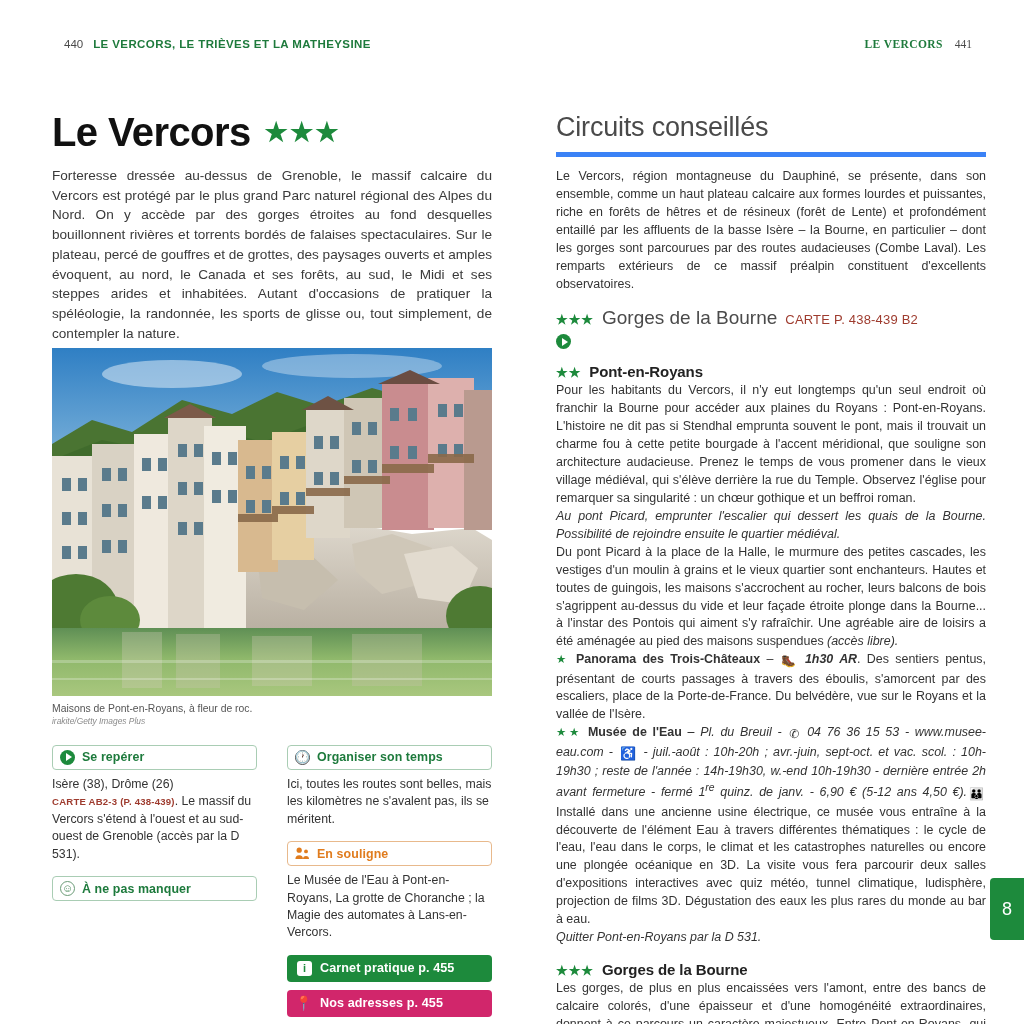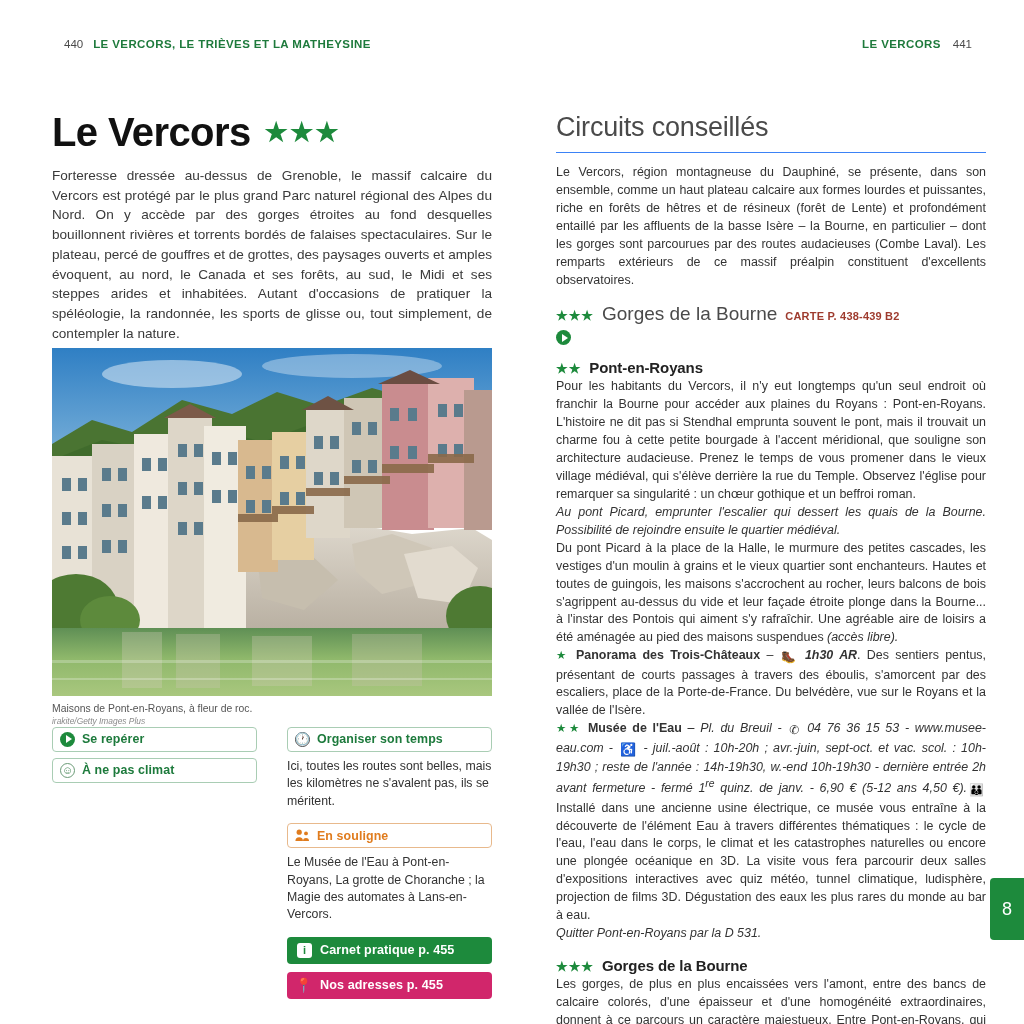--- a/index.html
+++ b/index.html
@@ -7,21 +7,21 @@
     width: 1024px; height: 1024px;
     background: #ffffff;
     font-family: "Liberation Sans", sans-serif;
     overflow: hidden;
   }
   .page { position: relative; width: 1024px; height: 1024px; background: #fff; }
 
   
   .runhead { position: absolute; top: 38px; font-size: 11.5px; font-weight: bold; letter-spacing: .4px; }
   .runhead.left  { left: 64px; }
-  .runhead.right { right: 52px; text-align: right; }
+  .runhead.right { right: 52px; text-align: right; font-family: Liberation Serif, serif; }
   .folio  { color: #4a4a4a; font-weight: normal; font-size: 11.5px; letter-spacing: 0; }
   .runtitle { color: #1e7a3c; }
   .runhead.left .folio  { margin-right: 10px; }
   .runhead.right .folio { margin-left: 12px; }
 
   
   .col-left  { position: absolute; left: 52px;  top: 112px; width: 440px; }
   .col-right { position: absolute; left: 556px; top: 112px; width: 430px; }
 
   
@@ -38,21 +38,21 @@
 
   
   .photo-wrap { width: 464px; }
   .photo {
     width: 440px; height: 348px; display: block; border: 0;
   }
   .caption { font-size: 10.4px; color: #555; margin-top: 6px; line-height: 1.3; }
   .credit  { font-size: 8.4px; color: #8a8a8a; font-style: italic; line-height: 1.3; }
 
   
-  .boxes { display: flex; gap: 30px; }
+  .boxes { display: flex; gap: 30px; margin-top: 18px; }
   .boxcol { width: 213px; }
 
   .ibox-head {
     border: 1px solid #a9cdb4; border-radius: 4px;
     padding: 4px 8px 4px 7px; display: flex; align-items: center; gap: 7px;
     margin-bottom: 6px;
   }
   .ibox-head.orange { border-color: #e8b98c; }
   .ibox-title { font-size: 12.4px; font-weight: bold; color: #1d7a3c; letter-spacing: .1px; }
   .ibox-title.orange { color: #e07c1e; }
@@ -86,34 +86,34 @@
     width: 15px; height: 15px; border-radius: 3px; background: #fff;
     display: inline-flex; align-items: center; justify-content: center;
     font-size: 11px; font-weight: bold; flex: 0 0 auto;
   }
   .cta.green .badge { color: #1d8a3c; }
   .cta.pink  .badge { background: transparent; color: #fff; font-size: 14px; }
 
   
   h2.sect {
     font-size: 27px; font-weight: normal; color: #4a4a4a; letter-spacing: -.2px;
-    padding-bottom: 9px; border-bottom: 1px solid #3b82f6; margin-bottom: 11px;
+    padding-bottom: 9px; border-bottom: 5px solid #3b82f6; margin-bottom: 11px;
   }
   p.rtext { font-size: 12.45px; line-height: 1.44; color: #333; text-align: justify; }
   p.rtext + p.rtext { margin-top: 0; }
   .mt8 { margin-top: 9px; }
 
   h3.h-star {
     display: flex; align-items: baseline; gap: 8px; flex-wrap: wrap;
     margin-top: 14px; margin-bottom: 2px;
   }
   .stars-sm  { color: #1d8a3c; font-size: 13px; letter-spacing: 1px; line-height: 1; }
   .h-lg { font-size: 19px; color: #4a4a4a; font-weight: normal; }
   .h-md { font-size: 15px; color: #222; font-weight: bold; letter-spacing: -.1px; }
-  .mapref-sm { font-size: 11px; font-weight: bold; color: #9e3b2e; letter-spacing: .2px; }
+  .mapref-sm { font-size: 13px; font-weight: normal; color: #9e3b2e; letter-spacing: .2px; }
 
   .routeline {
     display: flex; align-items: center; gap: 7px; margin: 5px 0 4px;
     font-size: 12.3px; font-style: italic; color: #333;
   }
   .it { font-style: italic; }
   .bold { font-weight: bold; }
   .inline-star { color: #1d8a3c; font-size: 11.5px; letter-spacing: .5px; }
 
   .ico-inline {
@@ -287,26 +287,30 @@
     <div class="boxes">
 
       <div class="boxcol">
 
         <div class="ibox-head">
           <span class="chip-icon green">
               <span class="glyph-play"></span>
             </span>
           <span class="ibox-title">Se repérer</span>
         </div>
+        <div class="ibox-body">
+          <div>Isère (38), Drôme (26)</div>
+          <span class="mapref">CARTE AB2-3 (P. 438-439)</span><span>. Le massif du Vercors s'étend à l'ouest et au sud-ouest de Grenoble (accès par la D 531).</span>
+        </div>
 
         <div class="ibox-head">
           <span class="chip-icon smiley">
               <span class="glyph-smile">☺</span>
             </span>
-          <span class="ibox-title">À ne pas climat</span>
+          <span class="ibox-title">À ne pas manquer</span>
         </div>
 
       </div>
 
       <div class="boxcol">
 
         <div class="ibox-head">
           <span class="chip-icon hollow">
               <span class="glyph-clock">🕐</span>
             </span>

